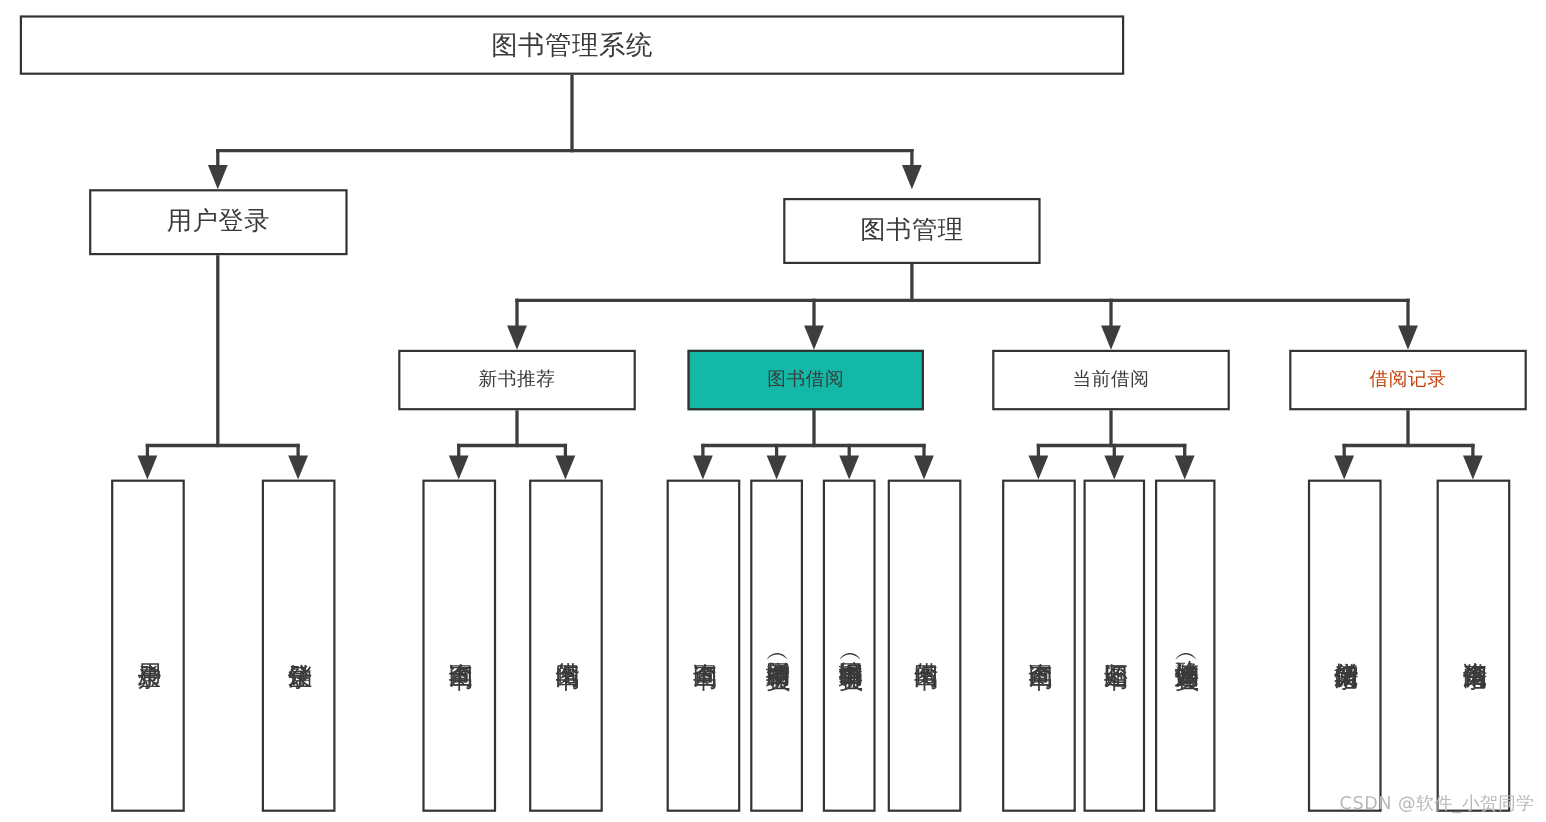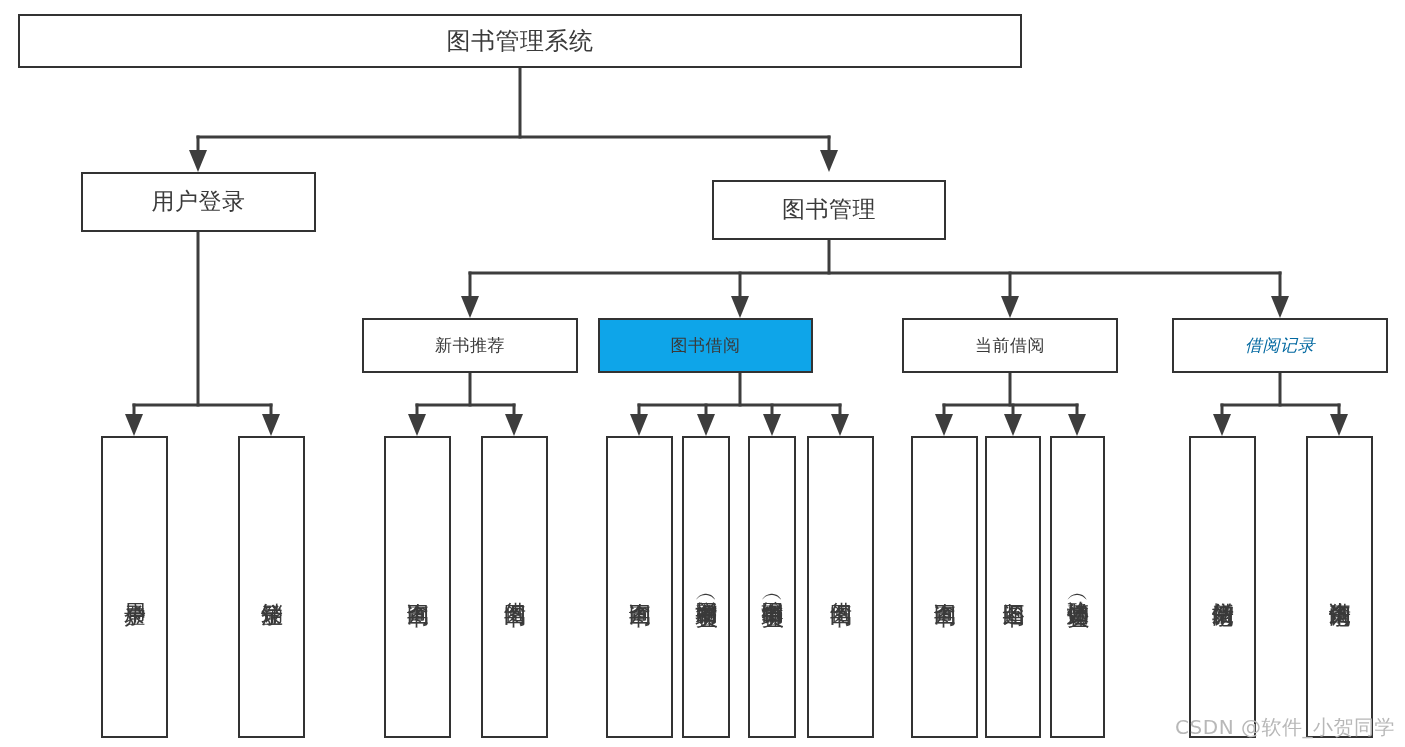--- a/index.html
+++ b/index.html
@@ -58,21 +58,21 @@
     font-size: 22px;
     line-height: 1.22;
     letter-spacing: 1px;
     white-space: normal;
     max-height: 100%;
   }
   #watermark {
     position: absolute;
     right: 10px;
     bottom: 6px;
-    font-size: 20px;
+    font-size: 16px;
     color: #b8b8b8;
     letter-spacing: 0.5px;
     z-index: 5;
     white-space: nowrap;
   }
 </style>
 </head>
 <body>
 
 <div id="diagram-root">
@@ -138,28 +138,28 @@
       </div>
       <div class="node level-2" style="left: 81px; top: 172px; width: 235px; height: 60px; border-color: rgb(51, 51, 51); background: rgb(255, 255, 255);">
         <span class="node-label" style="color: rgb(58, 58, 58);">用户登录</span>
       </div>
       <div class="node level-2" style="left: 712px; top: 180px; width: 234px; height: 60px; border-color: rgb(51, 51, 51); background: rgb(255, 255, 255);">
         <span class="node-label" style="color: rgb(58, 58, 58);">图书管理</span>
       </div>
       <div class="node level-3" style="left: 362px; top: 318px; width: 216px; height: 55px; border-color: rgb(51, 51, 51); background: rgb(255, 255, 255);">
         <span class="node-label" style="color: rgb(58, 58, 58);">新书推荐</span>
       </div>
-      <div class="node level-3" style="left: 598px; top: 318px; width: 215px; height: 55px; border-color: rgb(51, 51, 51); background: #0ea5e9; align-items: center;">
+      <div class="node level-3" style="left: 625px; top: 318px; width: 215px; height: 55px; border-color: rgb(51, 51, 51); background: #14b8a6; align-items: center;">
         <span class="node-label" style="color: rgb(58, 58, 58);">图书借阅</span>
       </div>
       <div class="node level-3" style="left: 902px; top: 318px; width: 216px; height: 55px; border-color: rgb(51, 51, 51); background: rgb(255, 255, 255);">
         <span class="node-label" style="color: rgb(58, 58, 58);">当前借阅</span>
       </div>
       <div class="node level-3" style="left: 1172px; top: 318px; width: 216px; height: 55px; border-color: rgb(51, 51, 51); background: rgb(255, 255, 255);">
-        <span class="node-label" style="color: #0369a1; font-style: italic;">借阅记录</span>
+        <span class="node-label" style="color: #c2410c;">借阅记录</span>
       </div>
       <div class="node leaf" style="left: 101px; top: 436px; width: 67px; height: 302px; border-color: rgb(51, 51, 51); background: rgb(255, 255, 255);">
         <span class="node-label" style="color: rgb(58, 58, 58);">用户登录</span>
       </div>
       <div class="node leaf" style="left: 238px; top: 436px; width: 67px; height: 302px; border-color: rgb(51, 51, 51); background: rgb(255, 255, 255);">
         <span class="node-label" style="color: rgb(58, 58, 58);">注销登录</span>
       </div>
       <div class="node leaf" style="left: 384px; top: 436px; width: 67px; height: 302px; border-color: rgb(51, 51, 51); background: rgb(255, 255, 255);">
         <span class="node-label" style="color: rgb(58, 58, 58);">查询图书</span>
       </div>

